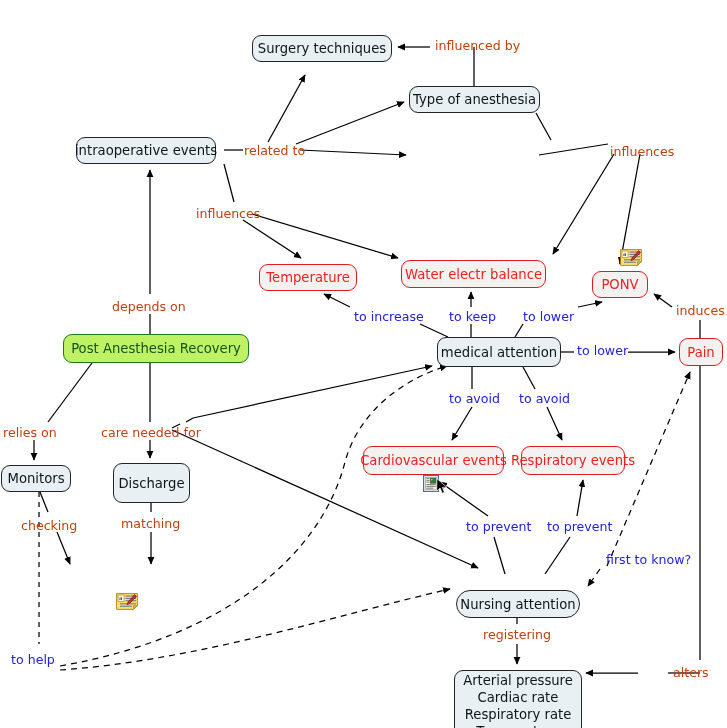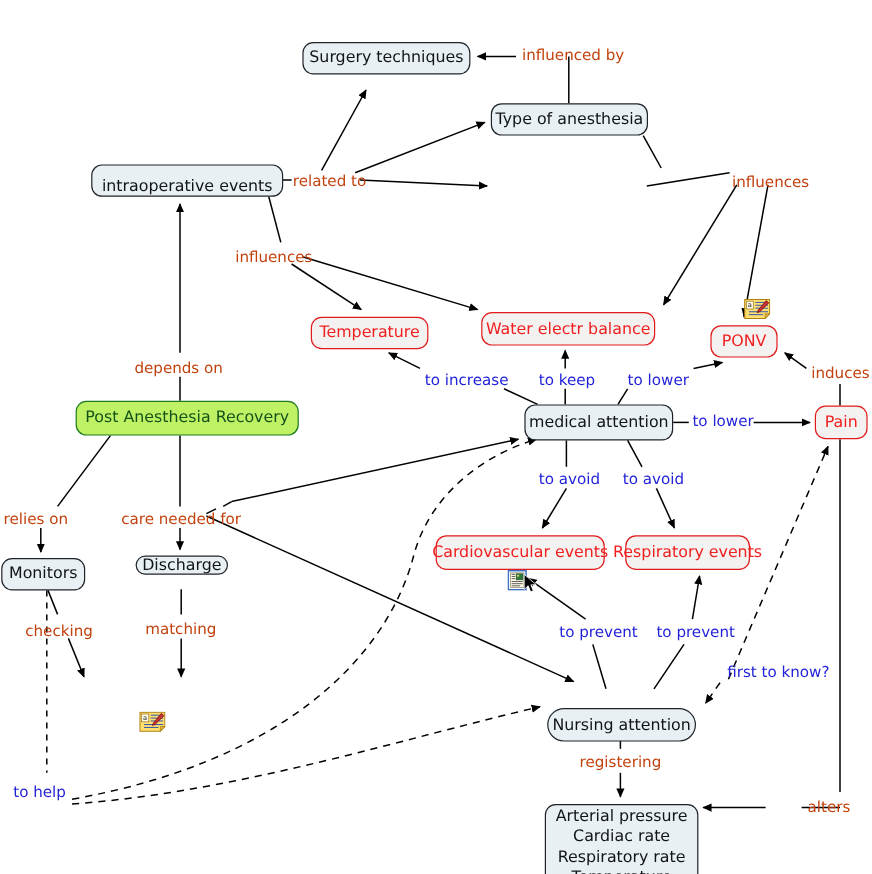--- a/index.html
+++ b/index.html
@@ -187,21 +187,21 @@
   </svg>
 
   <div class="node blue" style="left:252px;top:3px;width:140px;height:27px;">
     <span>Surgery techniques</span>
   </div>
 
   <div class="node blue" style="left:409px;top:54px;width:131px;height:27px;">
     <span>Type of anesthesia</span>
   </div>
 
-  <div class="node blue" style="left:76px;top:105px;width:160px;height:27px;align-items:flex-end;">
+  <div class="node blue" style="left:76px;top:105px;width:140px;height:27px;">
     <span>intraoperative events</span>
   </div>
 
 
   <div class="node red" style="left:259px;top:232px;width:98px;height:27px;">
     <span>Temperature</span>
   </div>
 
   <div class="node red" style="left:401px;top:228px;width:145px;height:28px;">
     <span>Water electr balance</span>
@@ -220,21 +220,21 @@
   </div>
 
   <div class="node red" style="left:679px;top:306px;width:44px;height:28px;">
     <span>Pain</span>
   </div>
 
   <div class="node blue" style="left:1px;top:433px;width:70px;height:27px;">
     <span>Monitors</span>
   </div>
 
-  <div class="node blue" style="left:113px;top:431px;width:77px;height:16px;">
+  <div class="node blue" style="left:113px;top:431px;width:77px;height:40px;">
     <span>Discharge</span>
   </div>
 
   <div class="node red" style="left:363px;top:414px;width:141px;height:29px;">
     <span>Cardiovascular events</span>
   </div>
 
   <div class="node red" style="left:521px;top:414px;width:104px;height:29px;">
     <span>Respiratory events</span>
   </div>

